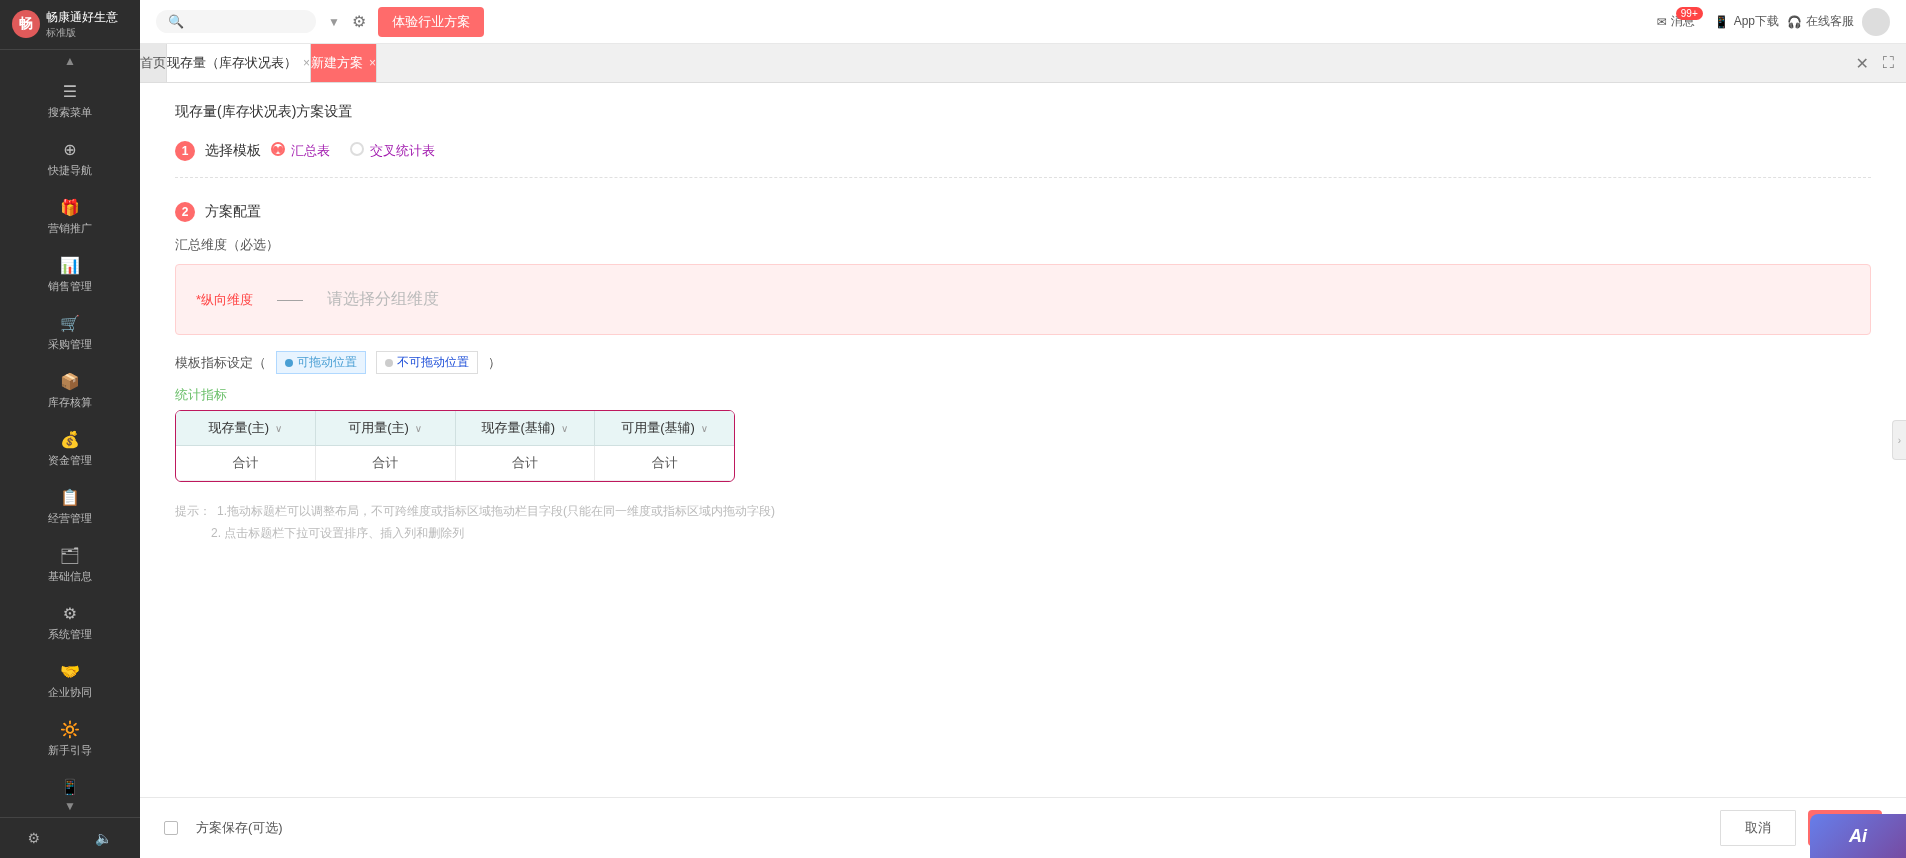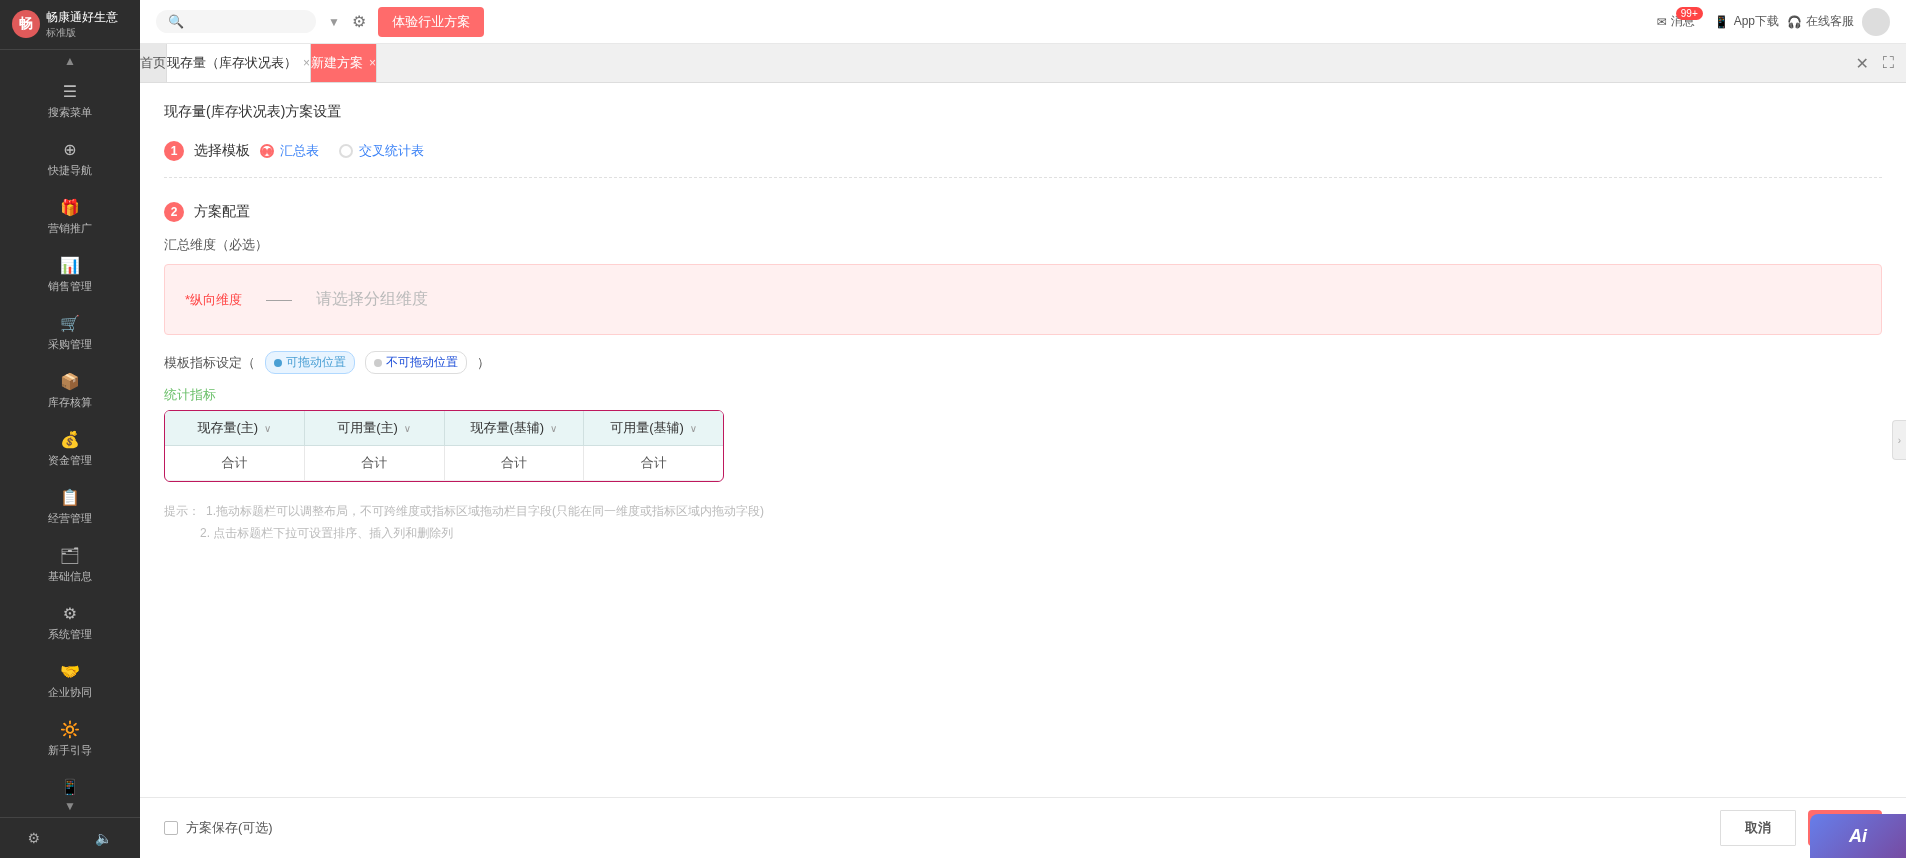--- a/index.html
+++ b/index.html
@@ -208,21 +208,21 @@
       color: #777;
       cursor: pointer;
       padding: 4px;
     }
 
     
     .content {
       flex: 1;
       background: #fff;
       overflow-y: auto;
-      padding: 20px 24px;
+      padding: 20px 35px;
       position: relative;
     }
     .page-title {
       font-size: 14px;
       color: #333;
       margin-bottom: 20px;
       font-weight: 500;
     }
 
     
@@ -254,25 +254,24 @@
     }
 
     
     .radio-group {
       display: flex;
       align-items: center;
       gap: 20px;
     }
     .radio-option {
       display: flex;
-      align-items: center;
       gap: 6px;
       cursor: pointer;
       font-size: 13px;
-      color: #3b82f6;
+      color: #a21caf;
     }
     .radio-circle {
       width: 14px;
       height: 14px;
       border-radius: 50%;
       border: 2px solid #ddd;
       display: flex;
       align-items: center;
       justify-content: center;
     }
@@ -337,21 +336,21 @@
       align-items: center;
       gap: 10px;
       margin-bottom: 12px;
     }
     .toggle-tag {
       display: inline-flex;
       align-items: center;
       gap: 4px;
       font-size: 12px;
       padding: 2px 8px;
-      border-radius: 10px;
+      border-radius: 0;
       border: 1px solid #ddd;
     }
     .toggle-tag.active {
       background: #e8f4ff;
       border-color: #b0d8ff;
       color: #4a9fd4;
     }
     .toggle-tag.inactive {
       background: #fff;
       color: #1d4ed8;
@@ -426,21 +425,21 @@
       border-top: 1px solid #e8e8e8;
       padding: 12px 24px;
       display: flex;
       align-items: center;
       justify-content: space-between;
       flex-shrink: 0;
     }
     .save-option {
       display: flex;
       align-items: center;
-      gap: 8px;
+      gap: 18px;
       font-size: 13px;
       color: #555;
       cursor: pointer;
     }
     .checkbox-box {
       width: 14px;
       height: 14px;
       border: 1px solid #bbb;
       border-radius: 2px;
       background: #fff;
@@ -450,21 +449,20 @@
       gap: 12px;
     }
     .btn-cancel {
       padding: 8px 24px;
       border: 1px solid #ddd;
       background: #fff;
       border-radius: 1px;
       cursor: pointer;
       font-size: 13px;
       color: #555;
-      font-weight: bold;
     }
     .btn-query {
       padding: 8px 24px;
       border: none;
       background: #ff6b6b;
       color: #fff;
       border-radius: 4px;
       cursor: pointer;
       font-size: 13px;
     }

